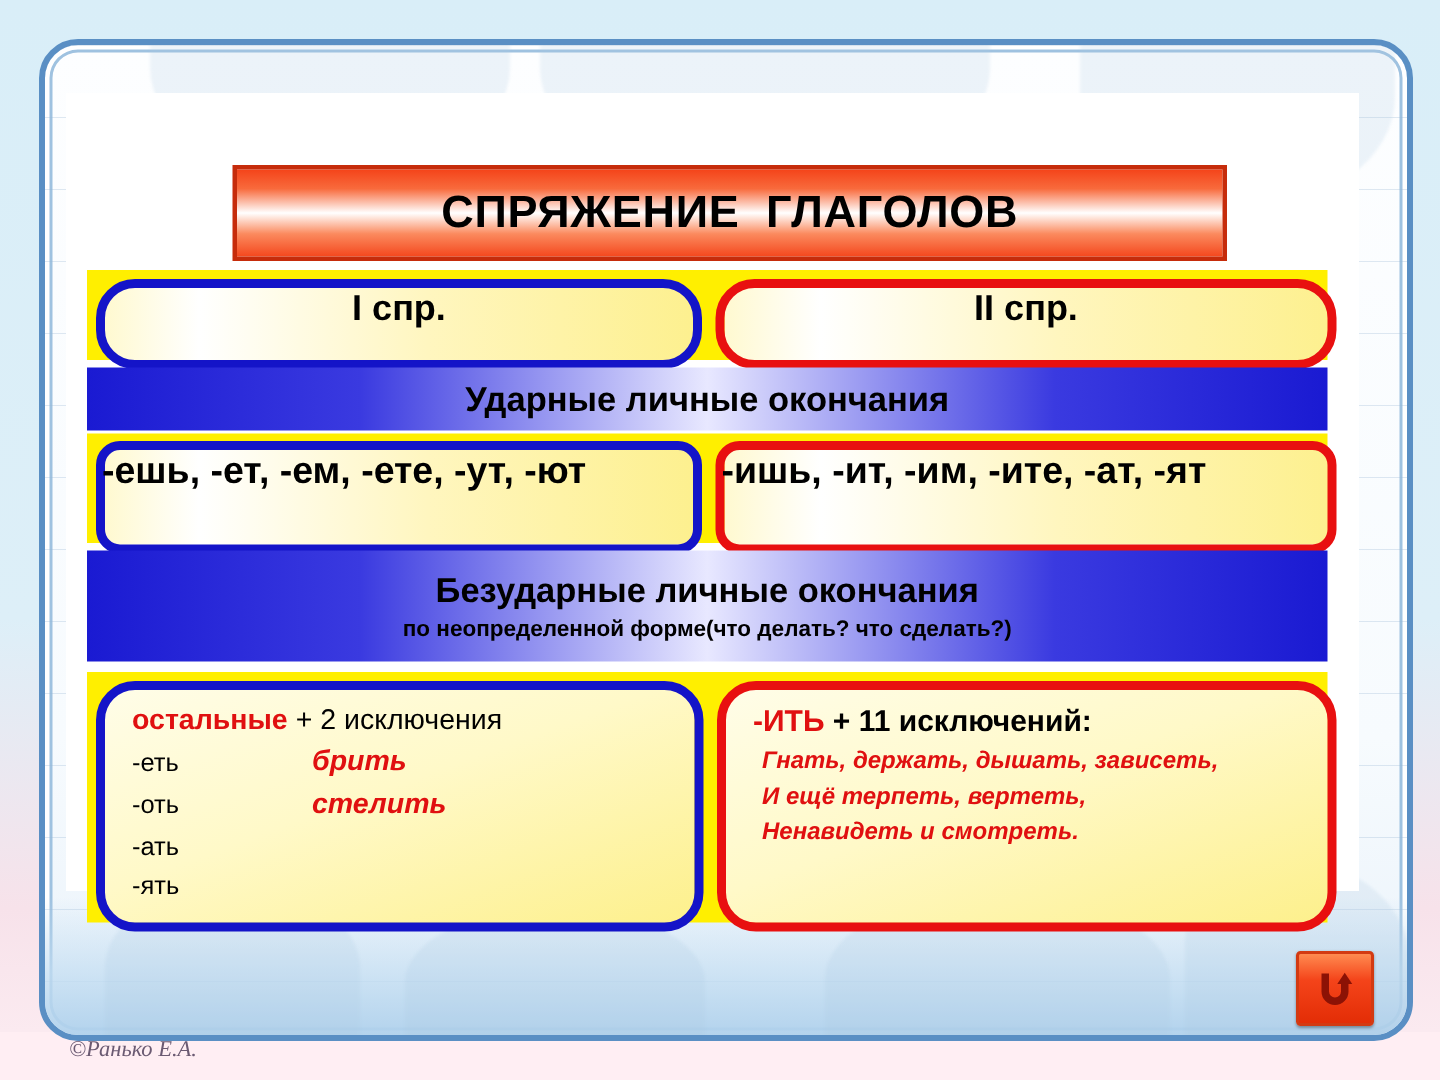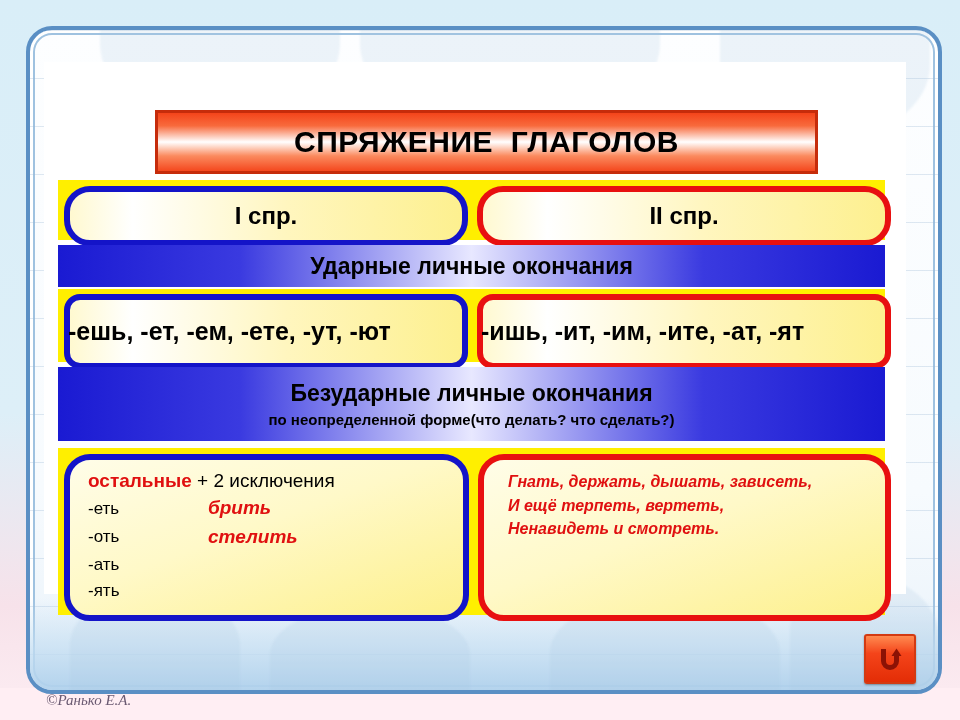--- a/index.html
+++ b/index.html
@@ -54,21 +54,21 @@
   .title span{
     font-size:30px;font-weight:bold;color:#000;letter-spacing:.5px;white-space:pre;
   }
   
   .yband{position:absolute;left:58px;width:827px;background:#ffef00;}
   .yb1{top:180px;height:60px;}
   .yb2{top:289px;height:73px;}
   .yb3{top:448px;height:167px;}
   
   .pill{
-    position:absolute;display:flex;align-items:center;
+    position:absolute;display:flex;
     background:linear-gradient(90deg,#fff9d0 0%,#ffffff 16%,#fff6bf 55%,#fdf08f 100%);
   }
   .pill.blue{border:6px solid #1414c8;}
   .pill.red{border:6px solid #e81010;}
   .pill-c{justify-content:center;}
   .pill-c span{font-size:24px;font-weight:bold;color:#000;}
   .spr-l{left:64px;top:186px;width:392px;height:48px;border-radius:26px;}
   .spr-r{left:477px;top:186px;width:402px;height:48px;border-radius:26px;}
   .end-l{left:64px;top:294px;width:392px;height:63px;border-radius:16px;}
   .end-r{left:477px;top:294px;width:402px;height:63px;border-radius:16px;}
@@ -183,20 +183,23 @@
         <span class="suf">-ать</span>
       </div>
       <div class="sufrow">
         <span class="suf">-ять</span>
       </div>
     </div>
   </div>
 
   <div class="box red">
     <div class="bx-in">
+      <div class="r1">
+        <span class="red">-ИТЬ</span><span> + 11 исключений:</span>
+      </div>
       <div class="rhyme">Гнать, держать, дышать, зависеть,</div>
       <div class="rhyme">И ещё терпеть, вертеть,</div>
       <div class="rhyme">Ненавидеть и смотреть.</div>
     </div>
   </div>
 
   <div class="retbtn">
     <svg width="30" height="30" viewBox="0 0 30 30">
       <path d="M8.5 5 L8.5 17 A6.5 6.5 0 0 0 21.5 17 L21.5 10" stroke="#8c1205" stroke-width="5" fill="none" stroke-linecap="butt"></path>
       <path d="M21.5 4.5 L26.5 12 L16.5 12 Z" fill="#8c1205"></path>

